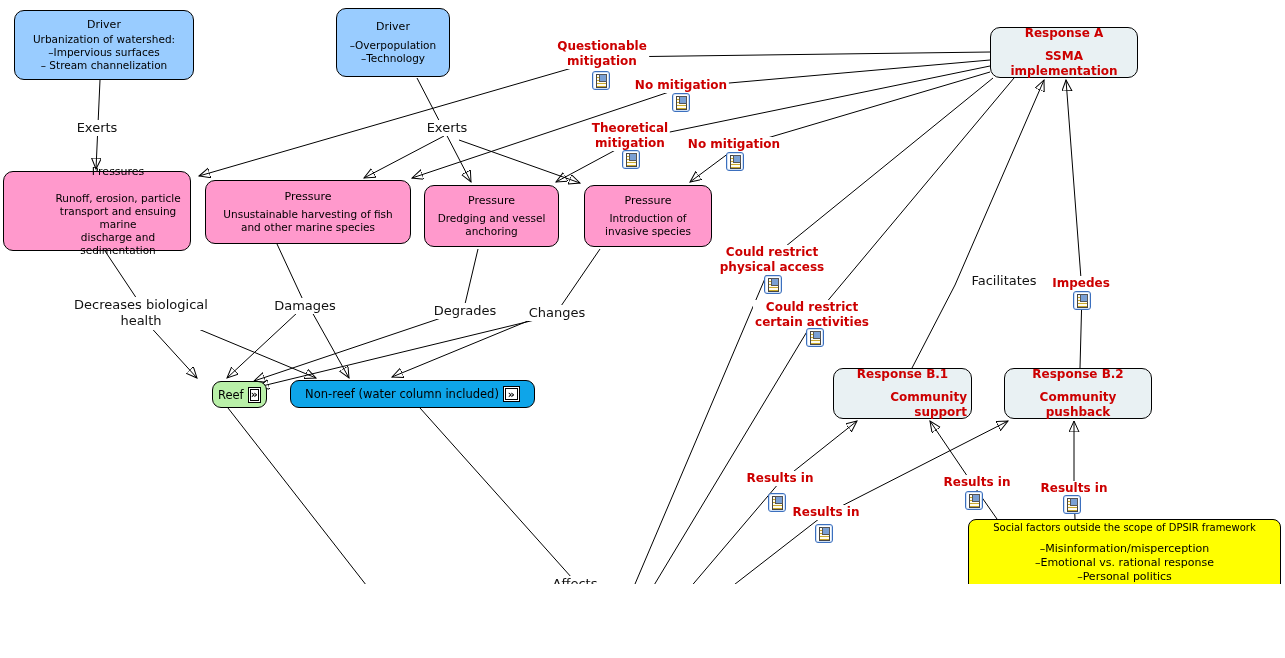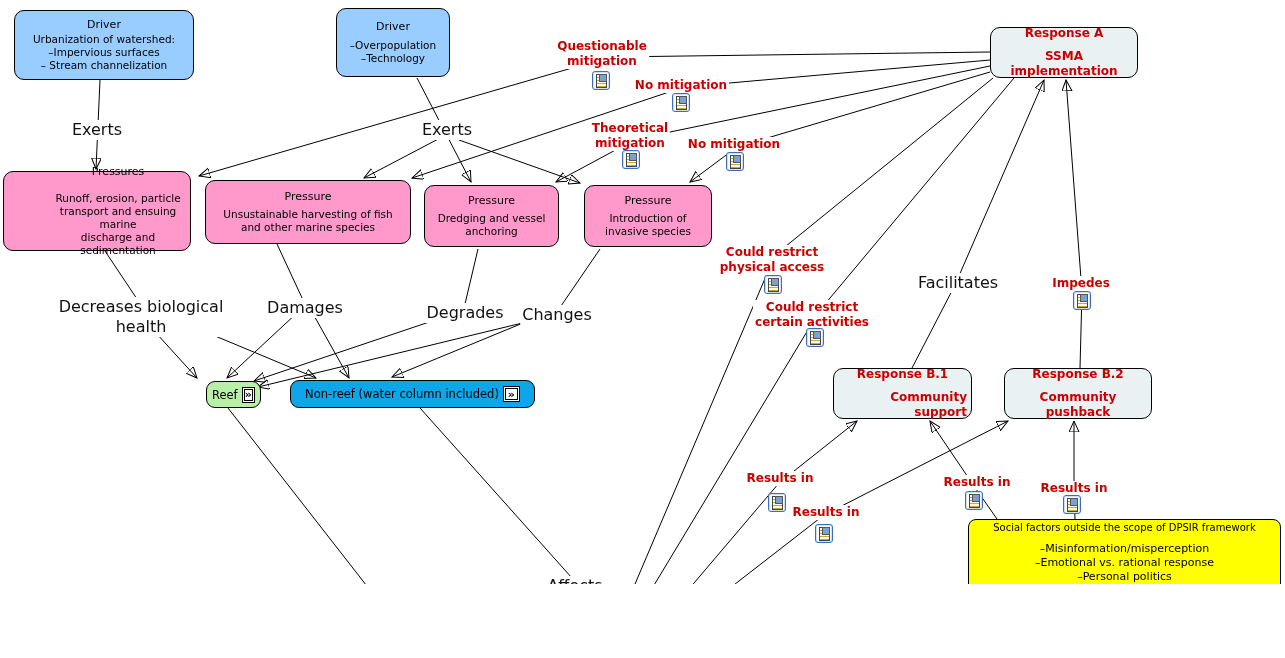--- a/index.html
+++ b/index.html
@@ -15,21 +15,21 @@
   .node .b{font-size:10.5px;line-height:1.25;white-space:pre-line;margin-top:11px;}
   .node.resp .t,.node.resp .b{color:#cc0000;font-weight:bold;font-size:12px;}
   .node.resp .b{margin-top:8px;}
   .pill{position:absolute;box-sizing:border-box;border:1px solid #000;border-radius:9px;
         display:flex;flex-direction:row;align-items:center;justify-content:center;gap:4px;
         font-size:11.5px;color:#000;padding:1px 5px;}
   .chev{box-sizing:border-box;width:17px;height:16px;background:#fff;border:1px solid #000;
         display:flex;align-items:center;justify-content:center;
         font-size:11px;font-weight:bold;color:#000;
         box-shadow:inset 0 0 0 1px #fff,inset 0 0 0 2px #000;}
-  .elabel{position:absolute;transform:translateX(-50%);font-size:16px;color:#111;
+  .elabel{position:absolute;transform:translateX(-50%);font-size:13px;color:#111;
           text-align:center;white-space:pre-line;line-height:1.25;background:#fff;padding:0 2px;}
   .elabel.red{color:#cc0000;font-weight:bold;font-size:12px;}
   .res{position:absolute;width:18px;height:19px;box-sizing:border-box;background:#fff;
        border:1px solid #3b6fbe;border-radius:3px;box-shadow:0 0 0 1px #cfe0f5 inset;}
   .res::before{content:"";position:absolute;left:3px;top:2px;width:9px;height:12px;
        border:1px solid #444;background:repeating-linear-gradient(to bottom,#fffdf0 0 2px,#caa92c 2px 3px);}
   .res::after{content:"";position:absolute;right:2px;top:2px;width:6px;height:6px;
        border:1px solid #555;background:#7aa0d4;}
 </style>
 </head>
@@ -106,21 +106,21 @@
     <div class="t">Pressure</div>
     <div class="b" style="margin-top:5px">Dredging and vessel
 anchoring</div>
   </div>
   <div class="node" style="left:584px;top:185px;width:128px;height:62px;background:#ff99cc;">
     <div class="t">Pressure</div>
     <div class="b" style="margin-top:5px">Introduction of
 invasive species</div>
   </div>
 
-  <div class="pill" style="left:206px;top:381px;width:55px;height:27px;background:#b9f0a8;">
+  <div class="pill" style="left:212px;top:381px;width:55px;height:27px;background:#b9f0a8;">
     <span>Reef</span>
     <span class="chev">»</span>
   </div>
   <div class="pill" style="left:290px;top:380px;width:245px;height:28px;background:#0ea5e9;">
     <span>Non-reef (water column included)</span>
     <span class="chev">»</span>
   </div>
 
   <div class="node resp" style="left:833px;top:368px;width:139px;height:51px;background:#e9f1f3;text-align:right;">
     <div class="t">Response B.1</div>
@@ -158,21 +158,21 @@
 health</div>
   <div class="elabel" style="left:305px;top:298px;">Damages</div>
   <div class="elabel" style="left:465px;top:303px;">Degrades</div>
   <div class="elabel" style="left:557px;top:305px;">Changes</div>
   <div class="elabel" style="left:374px;top:588px;">Affects</div>
   <div class="elabel" style="left:575px;top:576px;">Affects</div>
   <div class="elabel red" style="left:772px;top:245px;">Could restrict
 physical access</div>
   <div class="elabel red" style="left:812px;top:300px;">Could restrict
 certain activities</div>
-  <div class="elabel" style="left:958px;top:273px;">Facilitates</div>
+  <div class="elabel" style="left:1004px;top:273px;">Facilitates</div>
   <div class="elabel red" style="left:1081px;top:276px;">Impedes</div>
   <div class="elabel red" style="left:780px;top:471px;">Results in</div>
   <div class="elabel red" style="left:826px;top:505px;">Results in</div>
   <div class="elabel red" style="left:977px;top:475px;">Results in</div>
   <div class="elabel red" style="left:1074px;top:481px;">Results in</div>
 
   <span class="res" style="left:592px;top:71px;"></span>
   <span class="res" style="left:672px;top:93px;"></span>
   <span class="res" style="left:622px;top:150px;"></span>
   <span class="res" style="left:726px;top:152px;"></span>

